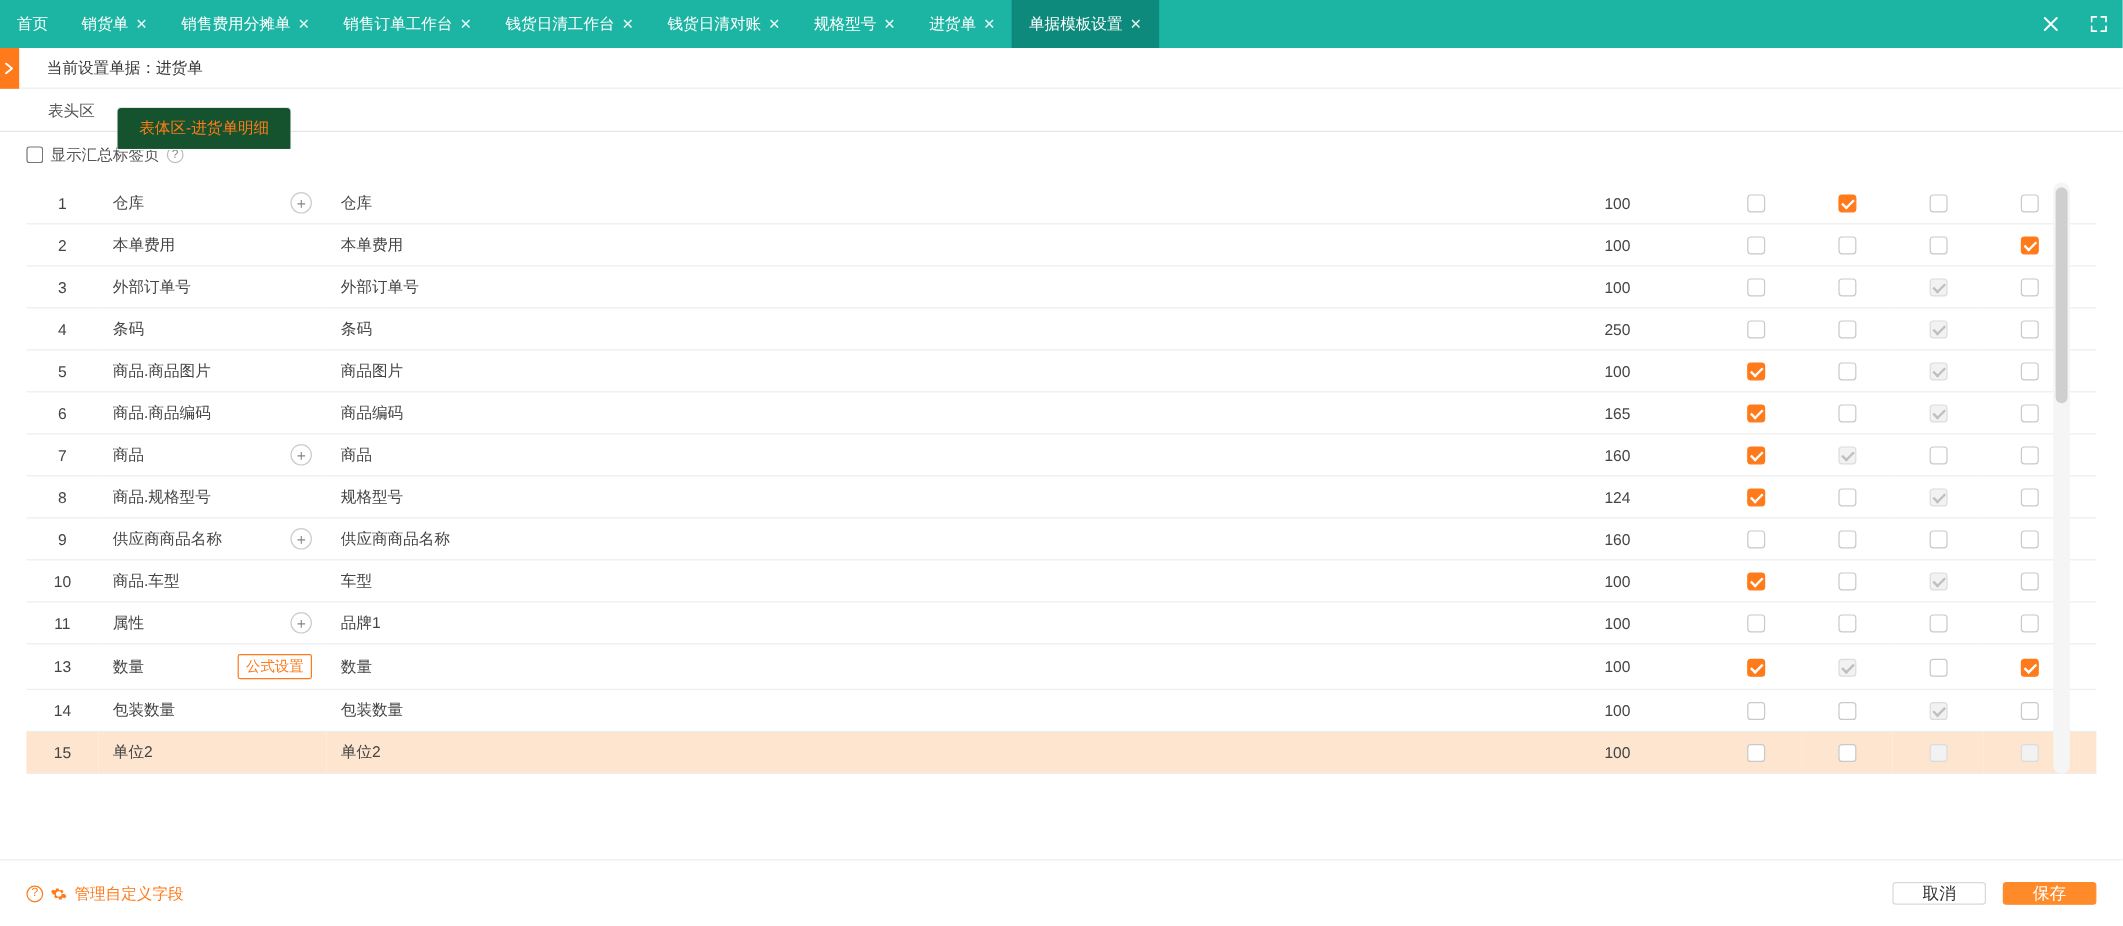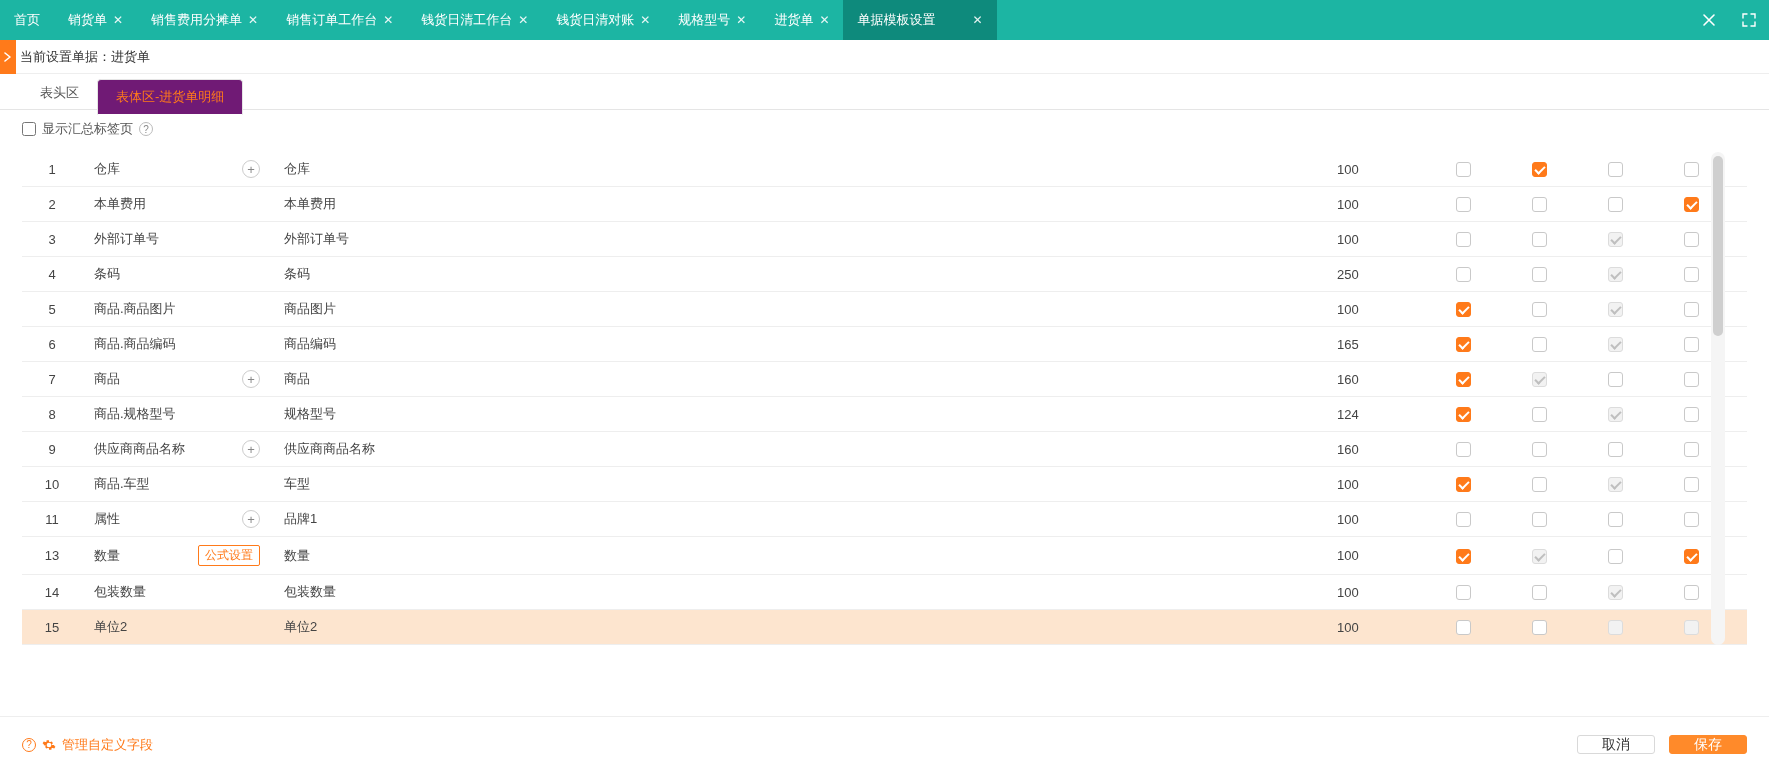--- a/index.html
+++ b/index.html
@@ -1,35 +1,35 @@
 <!DOCTYPE html>
 <html><head>
 <meta charset="utf-8">
 <style>
   * { box-sizing: border-box; margin: 0; padding: 0; }
   body { font-family: "Microsoft YaHei", Arial, sans-serif; font-size: 13px; color: #333; background: #fff; }
 
   
   .topbar { background: #1cb5a3; height: 40px; display: flex; align-items: stretch; color: #fff; position: relative; }
   .topbar .tab { display: flex; align-items: center; padding: 0 14px; cursor: pointer; white-space: nowrap; font-size: 13px; }
-  .topbar .tab.active { background: #0e8a7c; gap: 31px; }
+  .topbar .tab.active { background: #0e8a7c; }
   .topbar .tab .close { margin-left: 6px; font-size: 12px; opacity: .9; }
   .topbar .right { margin-left: auto; display: flex; align-items: center; }
   .topbar .icon-btn { width: 40px; display: flex; align-items: center; justify-content: center; cursor: pointer; }
 
   
   .context-bar { display: flex; align-items: center; height: 34px; border-bottom: 1px solid #eee; }
   .context-bar .expand-handle { width: 16px; height: 34px; background: #ff7a1a; color: #fff; display: flex; align-items: center; justify-content: center; cursor: pointer; }
   .context-bar .expand-handle svg { width: 10px; height: 10px; }
-  .context-bar .ctx-label { padding-left: 4px; color: #333; }
+  .context-bar .ctx-label { padding-left: 23px; color: #333; }
 
   
   .sub-tabs { display: flex; align-items: flex-end; padding: 0 22px; height: 36px; }
   .sub-tabs .stab { padding: 8px 18px; cursor: pointer; color: #555; border-top-left-radius: 4px; border-top-right-radius: 4px; }
-  .sub-tabs .stab.active { color: #ff7a1a; border: 1px solid #e5e5e5; border-bottom: 1px solid #fff; position: relative; top: 5px; background: #701a75; }
+  .sub-tabs .stab.active { color: #ff7a1a; border: 1px solid #e5e5e5; border-bottom: 1px solid #fff; position: relative; top: 15px; background: #14532d; }
   .sub-line { border-bottom: 1px solid #e5e5e5; margin-top: -1px; }
 
   
   .option-row { display: flex; align-items: center; padding: 10px 22px 14px; color: #555; }
   .option-row label { display: flex; align-items: center; gap: 6px; cursor: pointer; }
   .option-row .help { margin-left: 6px; width: 14px; height: 14px; border: 1px solid #bbb; border-radius: 50%; display: inline-flex; align-items: center; justify-content: center; font-size: 10px; color: #888; cursor: pointer; }
 
   
   .table-wrap { padding: 0 22px 0; }
   .tbl { width: 100%; border-collapse: collapse; table-layout: fixed; }

